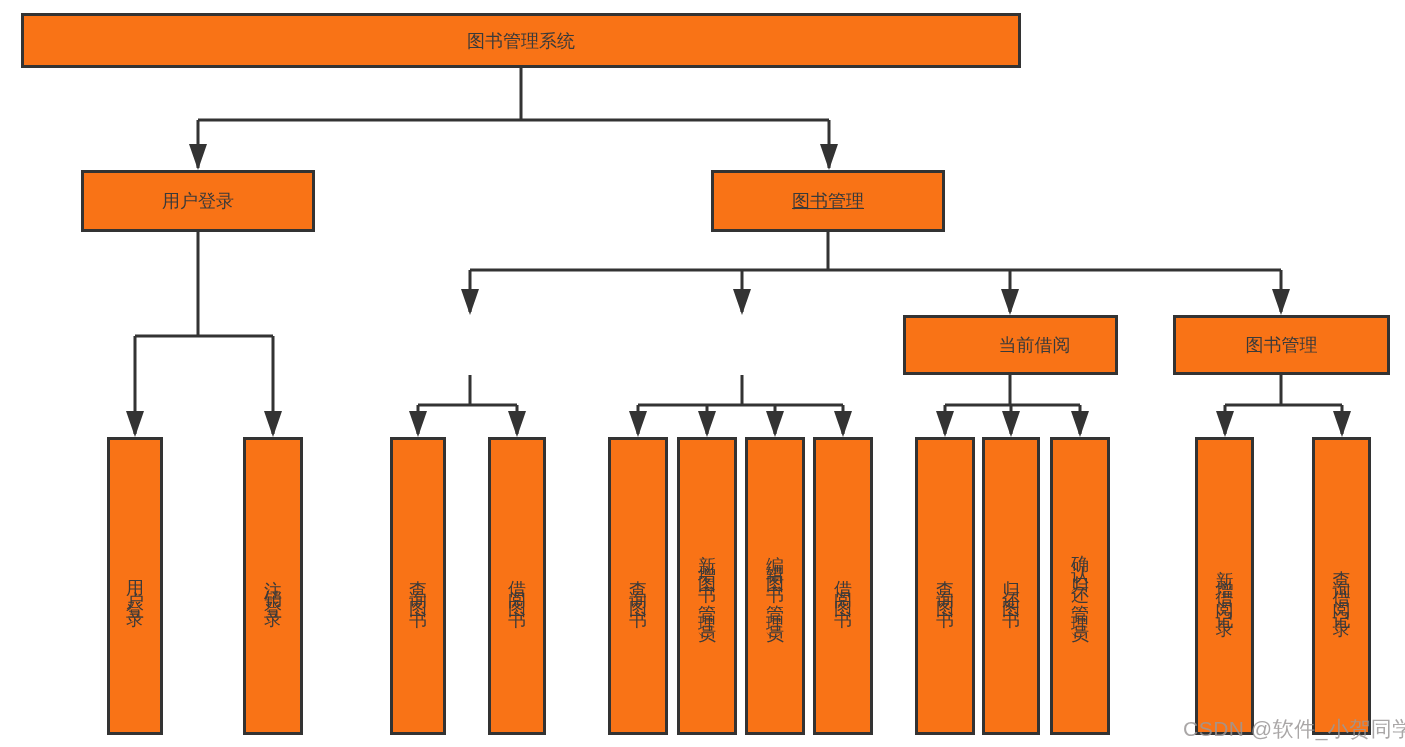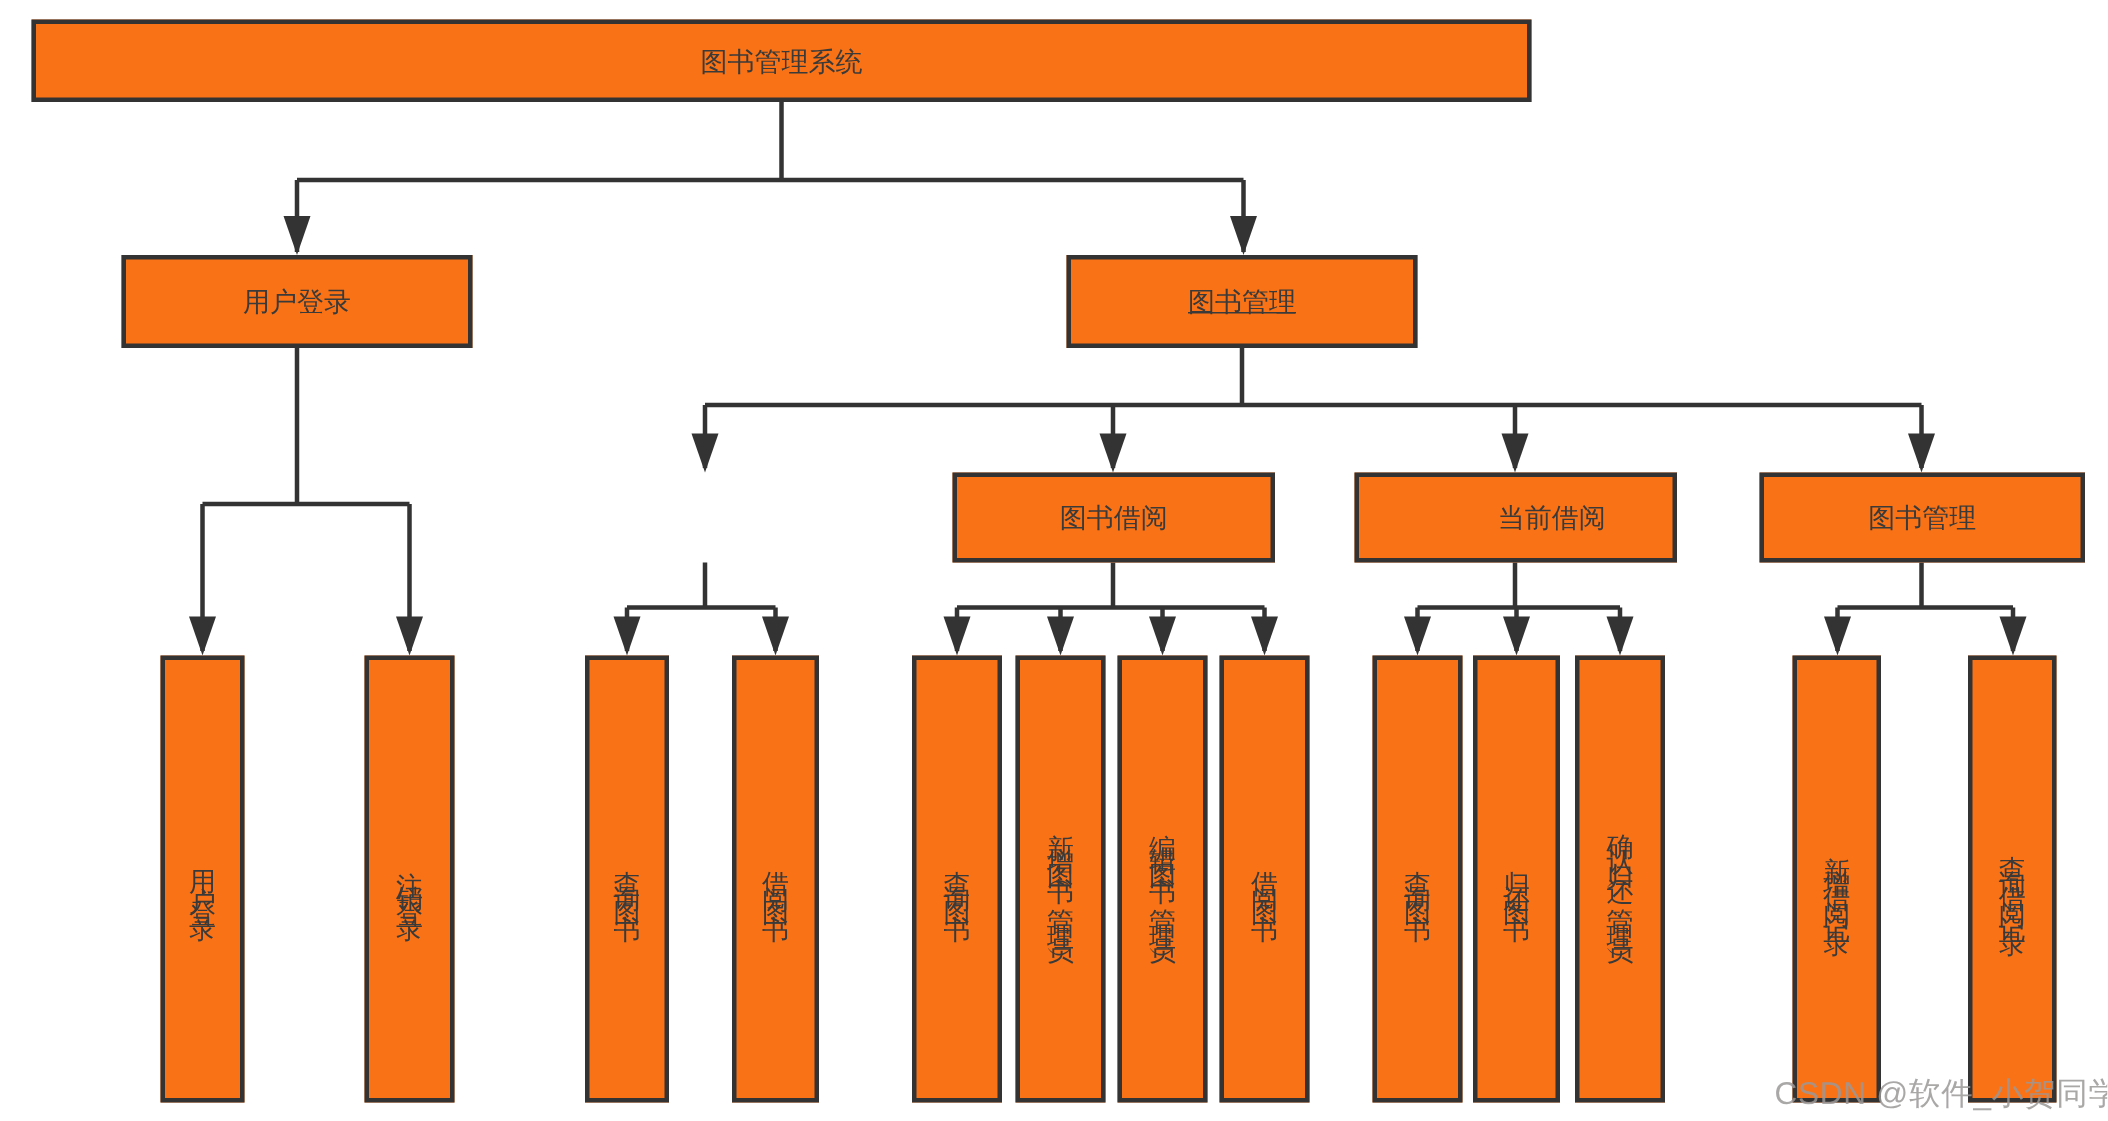--- a/index.html
+++ b/index.html
@@ -82,21 +82,20 @@
       <polygon points="1071,411 1089,411 1080,437" fill="#333333"></polygon>
       <polygon points="1216,411 1234,411 1225,437" fill="#333333"></polygon>
       <polygon points="1333,411 1351,411 1342,437" fill="#333333"></polygon>
     </svg>
 
   <div class="box" style="left:21px; top:13px; width:1000px; height:55px;">图书管理系统</div>
 
   <div class="box" style="left:81px; top:170px; width:234px; height:62px;">用户登录</div>
   <div class="box" style="left:711px; top:170px; width:234px; height:62px;text-decoration:underline;">图书管理</div>
 
-  <div class="box" style="left:635px; top:315px; width:215px; height:60px;">图书借阅</div>
   <div class="box" style="left:903px; top:315px; width:215px; height:60px;padding-left:48px;">当前借阅</div>
   <div class="box" style="left:1173px; top:315px; width:217px; height:60px;">图书管理</div>
 
   <div class="box vbox" style="left:107px; top:437px; width:56px; height:298px;">用户登录</div>
   <div class="box vbox" style="left:243px; top:437px; width:60px; height:298px;">注销登录</div>
 
   <div class="box vbox" style="left:390px; top:437px; width:56px; height:298px;">查询图书</div>
   <div class="box vbox" style="left:488px; top:437px; width:58px; height:298px;">借阅图书</div>
 
   <div class="box vbox" style="left:608px; top:437px; width:60px; height:298px;">查询图书</div>

